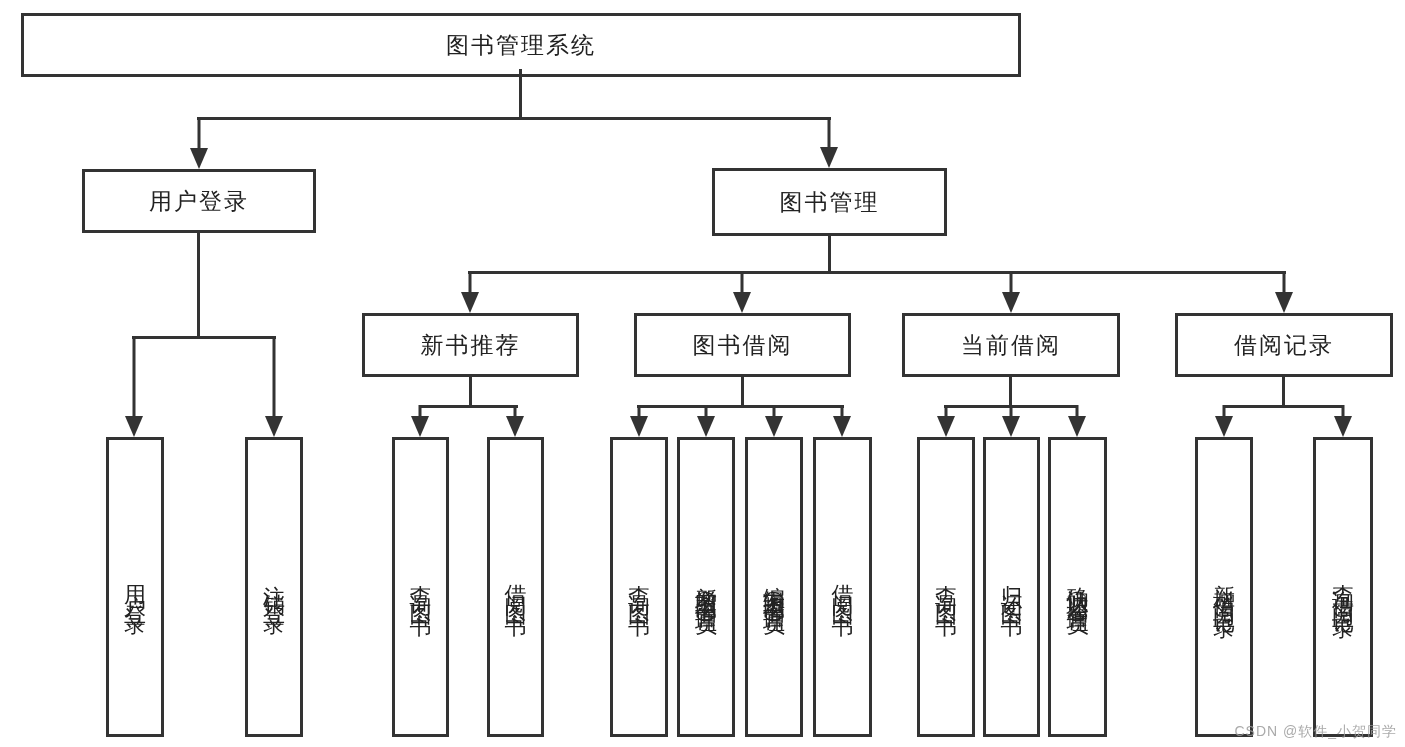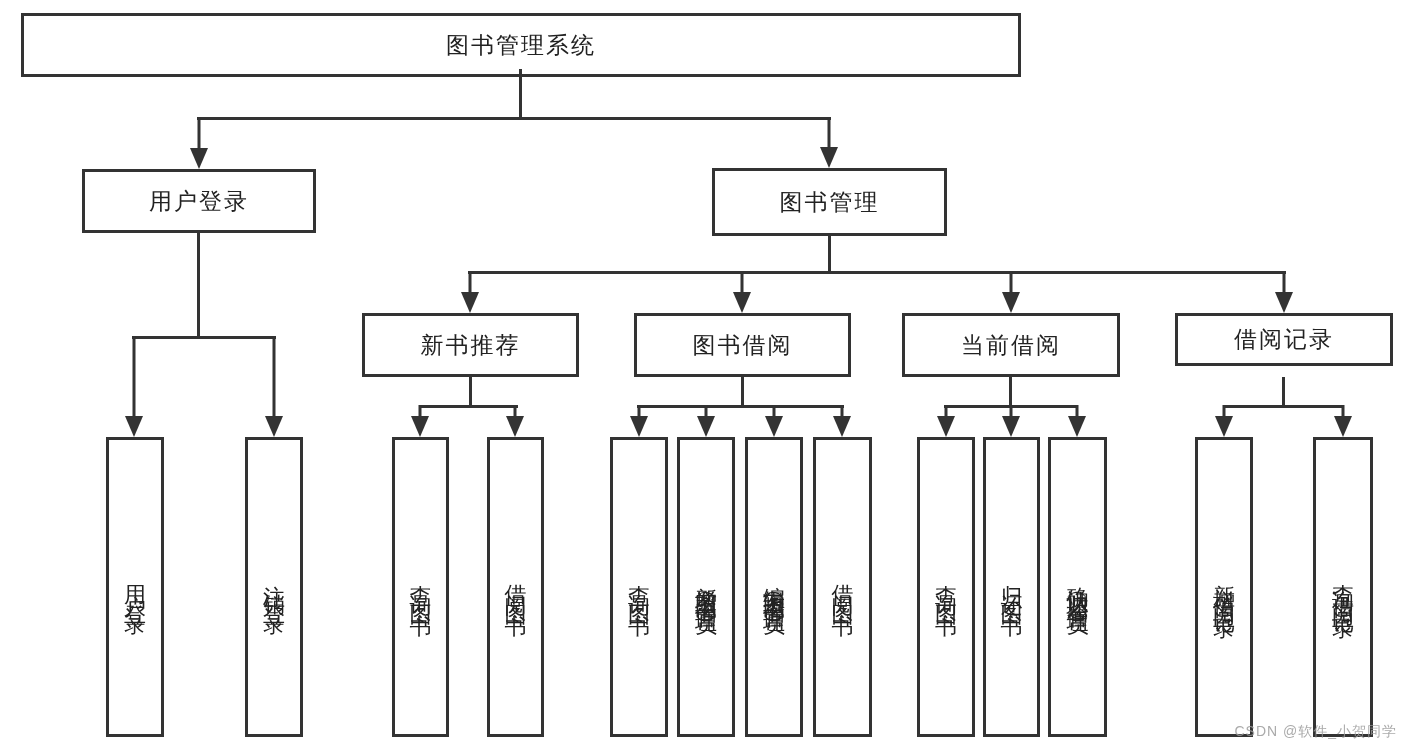--- a/index.html
+++ b/index.html
@@ -98,21 +98,21 @@
 
   <div class="node" style="left:362px; top:313px; width:217px; height:64px;">
     <span>新书推荐</span>
   </div>
   <div class="node" style="left:634px; top:313px; width:217px; height:64px;">
     <span>图书借阅</span>
   </div>
   <div class="node" style="left:902px; top:313px; width:218px; height:64px;">
     <span>当前借阅</span>
   </div>
-  <div class="node" style="left:1175px; top:313px; width:218px; height:53px;">
+  <div class="node" style="left:1175px; top:313px; width:218px; height:64px;">
     <span>借阅记录</span>
   </div>
 
   <div class="vline" style="left:469px; top:377px; height:31px;"></div>
   <div class="hline" style="left:419px; top:405px; width:99px;"></div>
   <div class="arrow" style="left:411px; top:405px; height:32px;"></div>
   <div class="arrow" style="left:506px; top:405px; height:32px;"></div>
 
   <div class="vline" style="left:741px; top:377px; height:31px;"></div>
   <div class="hline" style="left:637px; top:405px; width:207px;"></div>

